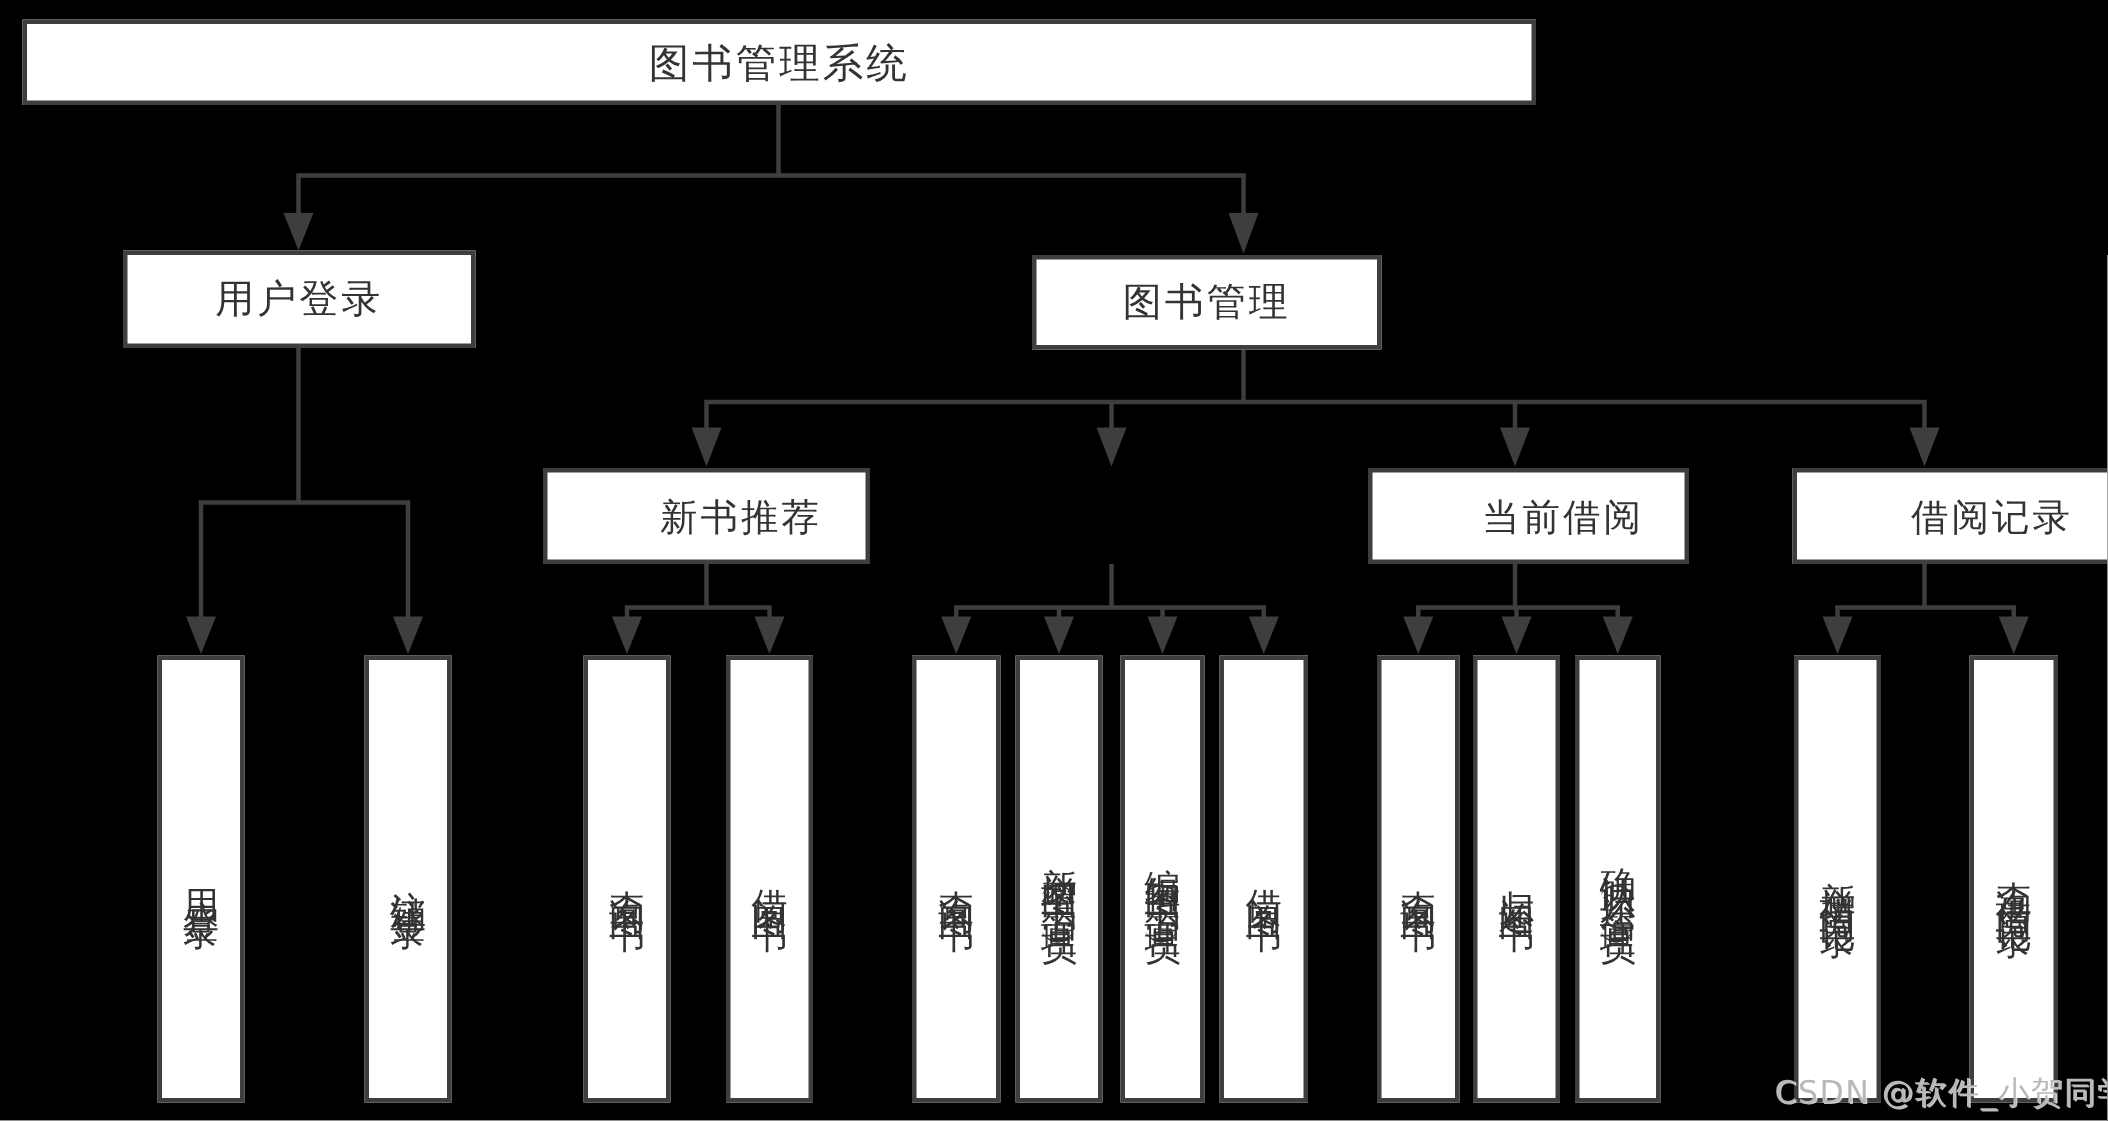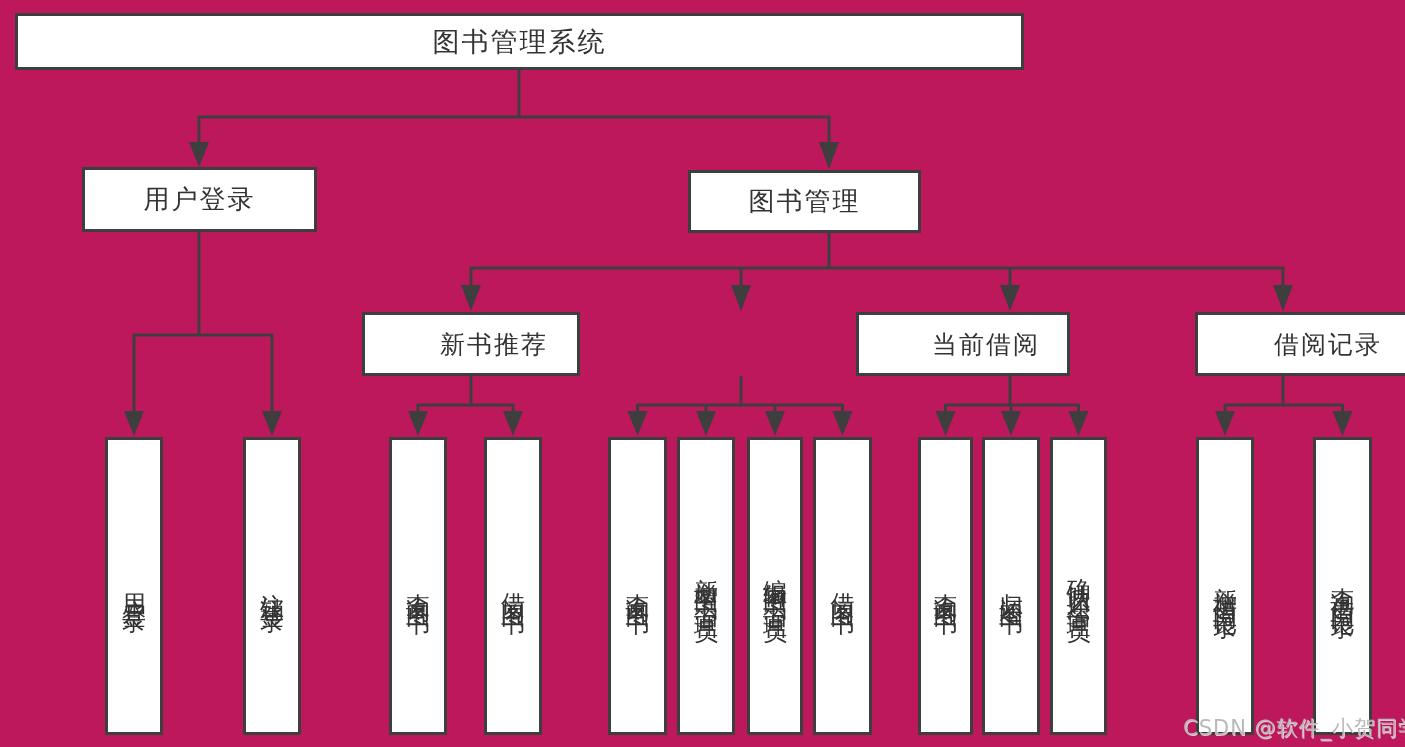--- a/index.html
+++ b/index.html
@@ -1,20 +1,20 @@
 <!DOCTYPE html>
 <html><head>
 <meta charset="utf-8">
 <style>
   html, body { margin: 0; padding: 0; background: #ffffff; }
   #canvas {
     position: relative;
     width: 1405px;
     height: 747px;
-    background: #be185d;
+    background: #000000;
     font-family: "DejaVu Sans", "Liberation Sans", sans-serif;
     overflow: hidden;
   }
   .box {
     position: absolute;
     box-sizing: border-box;
     border: 3px solid #3e3e3e;
     background: #ffffff;
     display: flex;
     align-items: center;
@@ -52,21 +52,21 @@
     text-shadow: 1px 1px 0 rgba(255,255,255,0.75);
     z-index: 6;
   }
 
   
   #nodeRoot        { left: 15px;   top: 13px;  width: 1009px; height: 57px; }
   #nodeUserLogin   { left: 82px;   top: 167px; width: 235px;  height: 65px; }
   #nodeBookMgmt    { left: 688px;  top: 170px; width: 233px;  height: 63px; }
   #nodeNewBook     { left: 362px;  top: 312px; width: 218px;  height: 64px; }
   #nodeBorrow      { left: 632px;  top: 312px; width: 218px;  height: 64px; }
-  #nodeCurrent     { left: 856px;  top: 312px; width: 214px;  height: 64px; text-align: center; }
+  #nodeCurrent     { left: 912px;  top: 312px; width: 214px;  height: 64px; text-align: center; }
   #nodeRecords     { left: 1195px; top: 312px; width: 220px;  height: 64px; justify-content: center; }
 
   .leaf { top: 437px; height: 298px; }
   #leaf1  { left: 105px;  width: 58px; }
   #leaf2  { left: 243px;  width: 58px; }
   #leaf3  { left: 389px;  width: 58px; }
   #leaf4  { left: 484px;  width: 58px; }
   #leaf5  { left: 608px;  width: 59px; }
   #leaf6  { left: 677px;  width: 58px; }
   #leaf7  { left: 747px;  width: 56px; }

